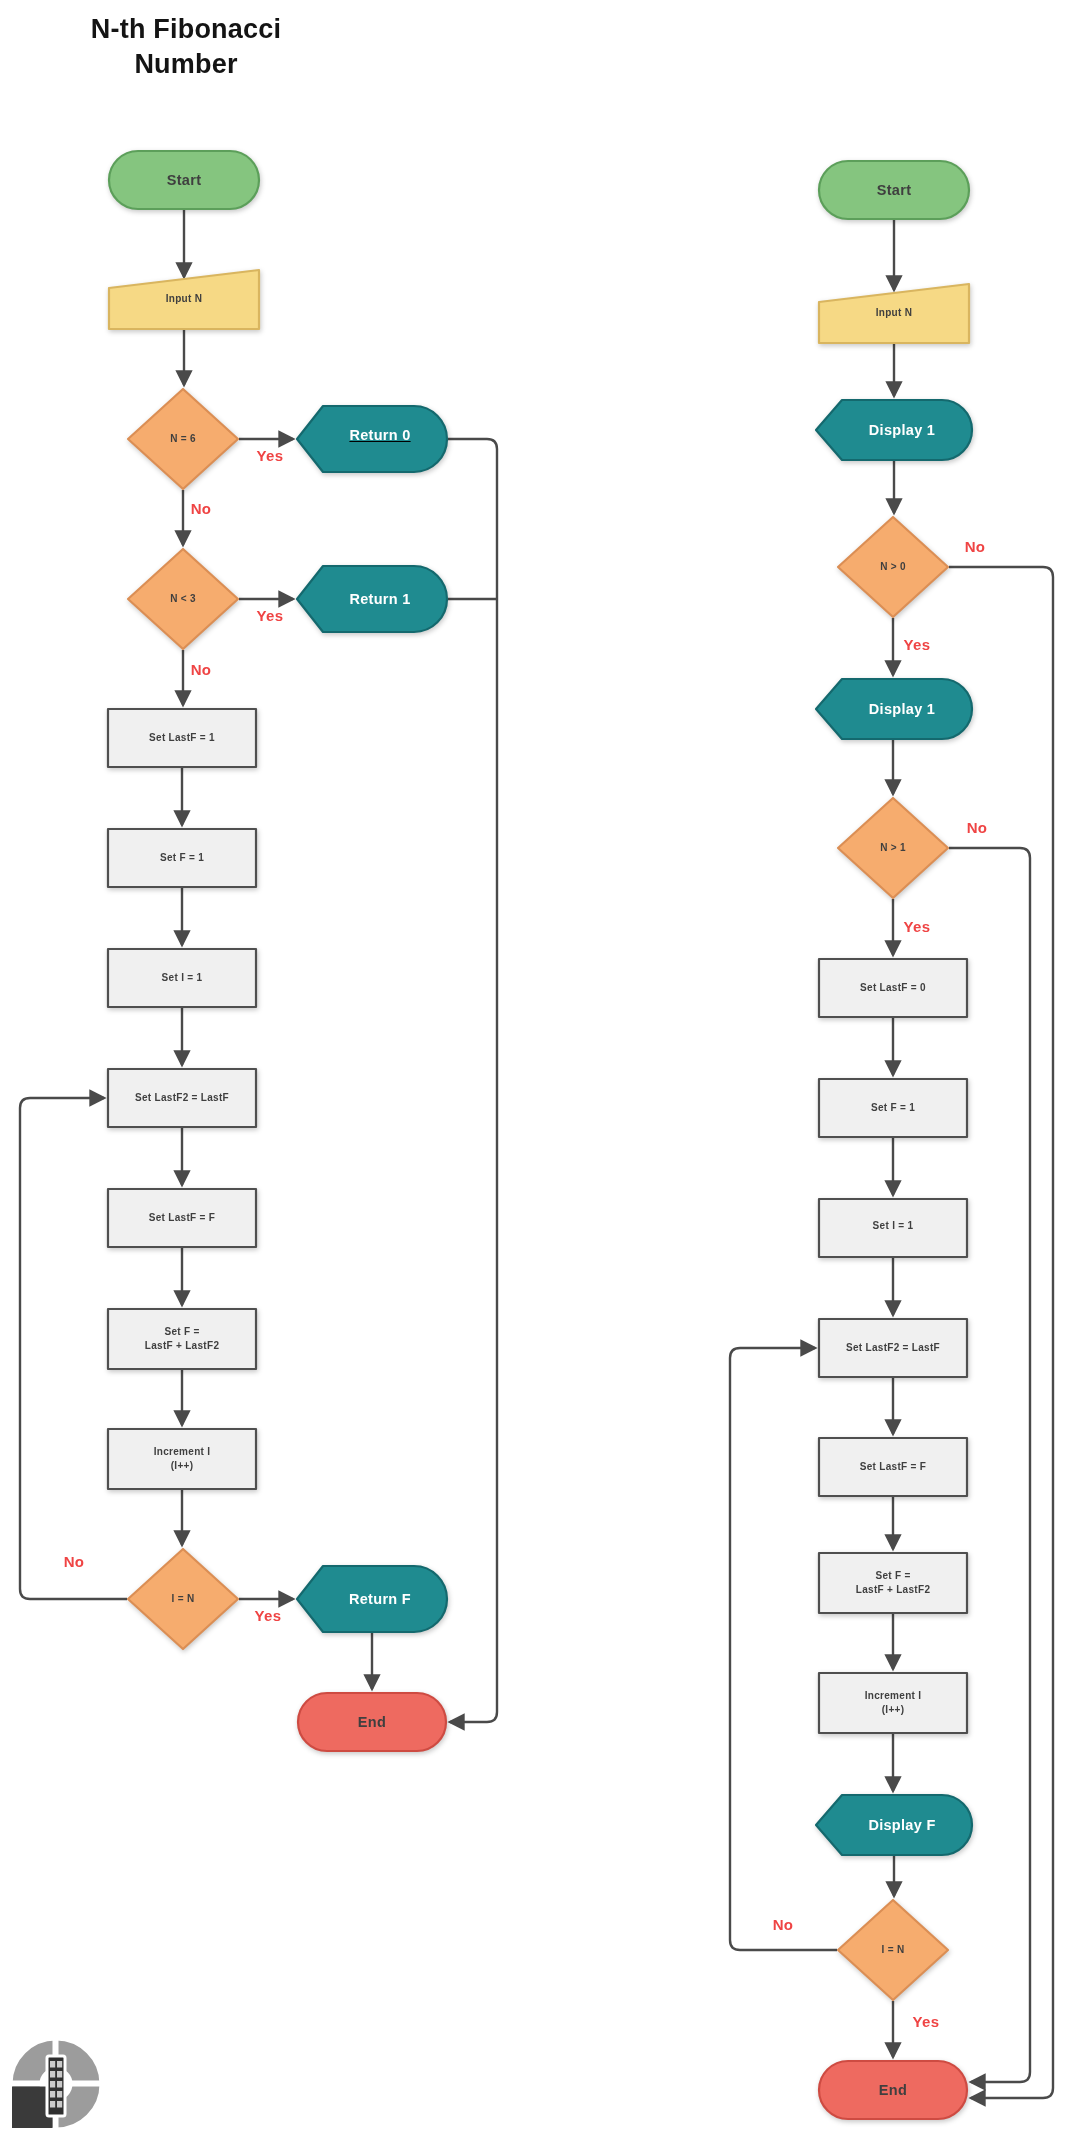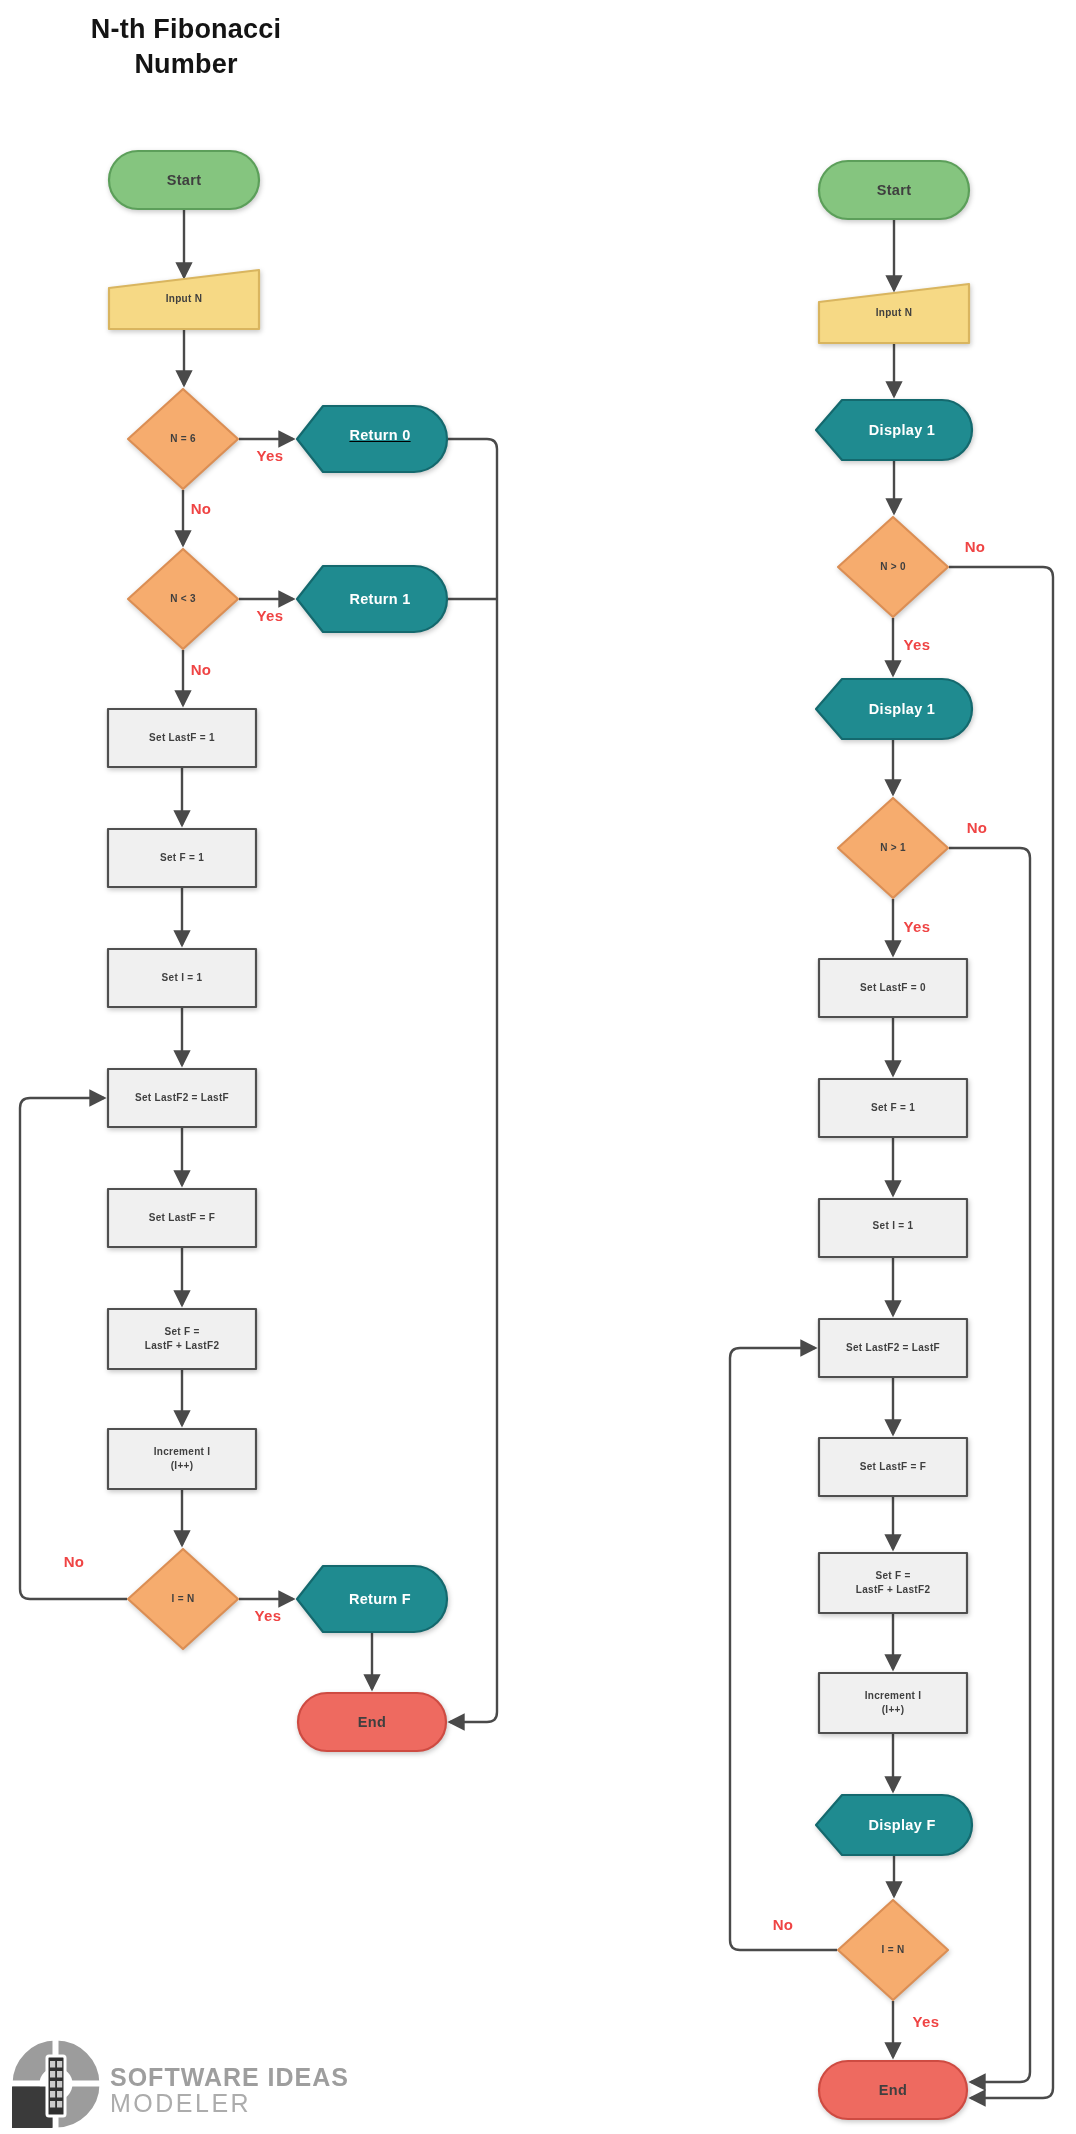--- a/index.html
+++ b/index.html
@@ -313,19 +313,15 @@
         <rect x="38" y="31" width="5.2" height="6.5"></rect>
           <rect x="45" y="31" width="5.2" height="6.5"></rect>
         <rect x="38" y="41" width="5.2" height="6.5"></rect>
           <rect x="45" y="41" width="5.2" height="6.5"></rect>
         <rect x="38" y="51" width="5.2" height="6.5"></rect>
           <rect x="45" y="51" width="5.2" height="6.5"></rect>
         <rect x="38" y="61" width="5.2" height="6.5"></rect>
           <rect x="45" y="61" width="5.2" height="6.5"></rect>
       </g>
     </svg>
-    <div id="logo-text">
-      <span id="logo-line1">SOFTWARE IDEAS</span>
-      <span id="logo-line2">MODELER</span>
-    </div>
   </div>
 
 </div>
 
 </body></html>

